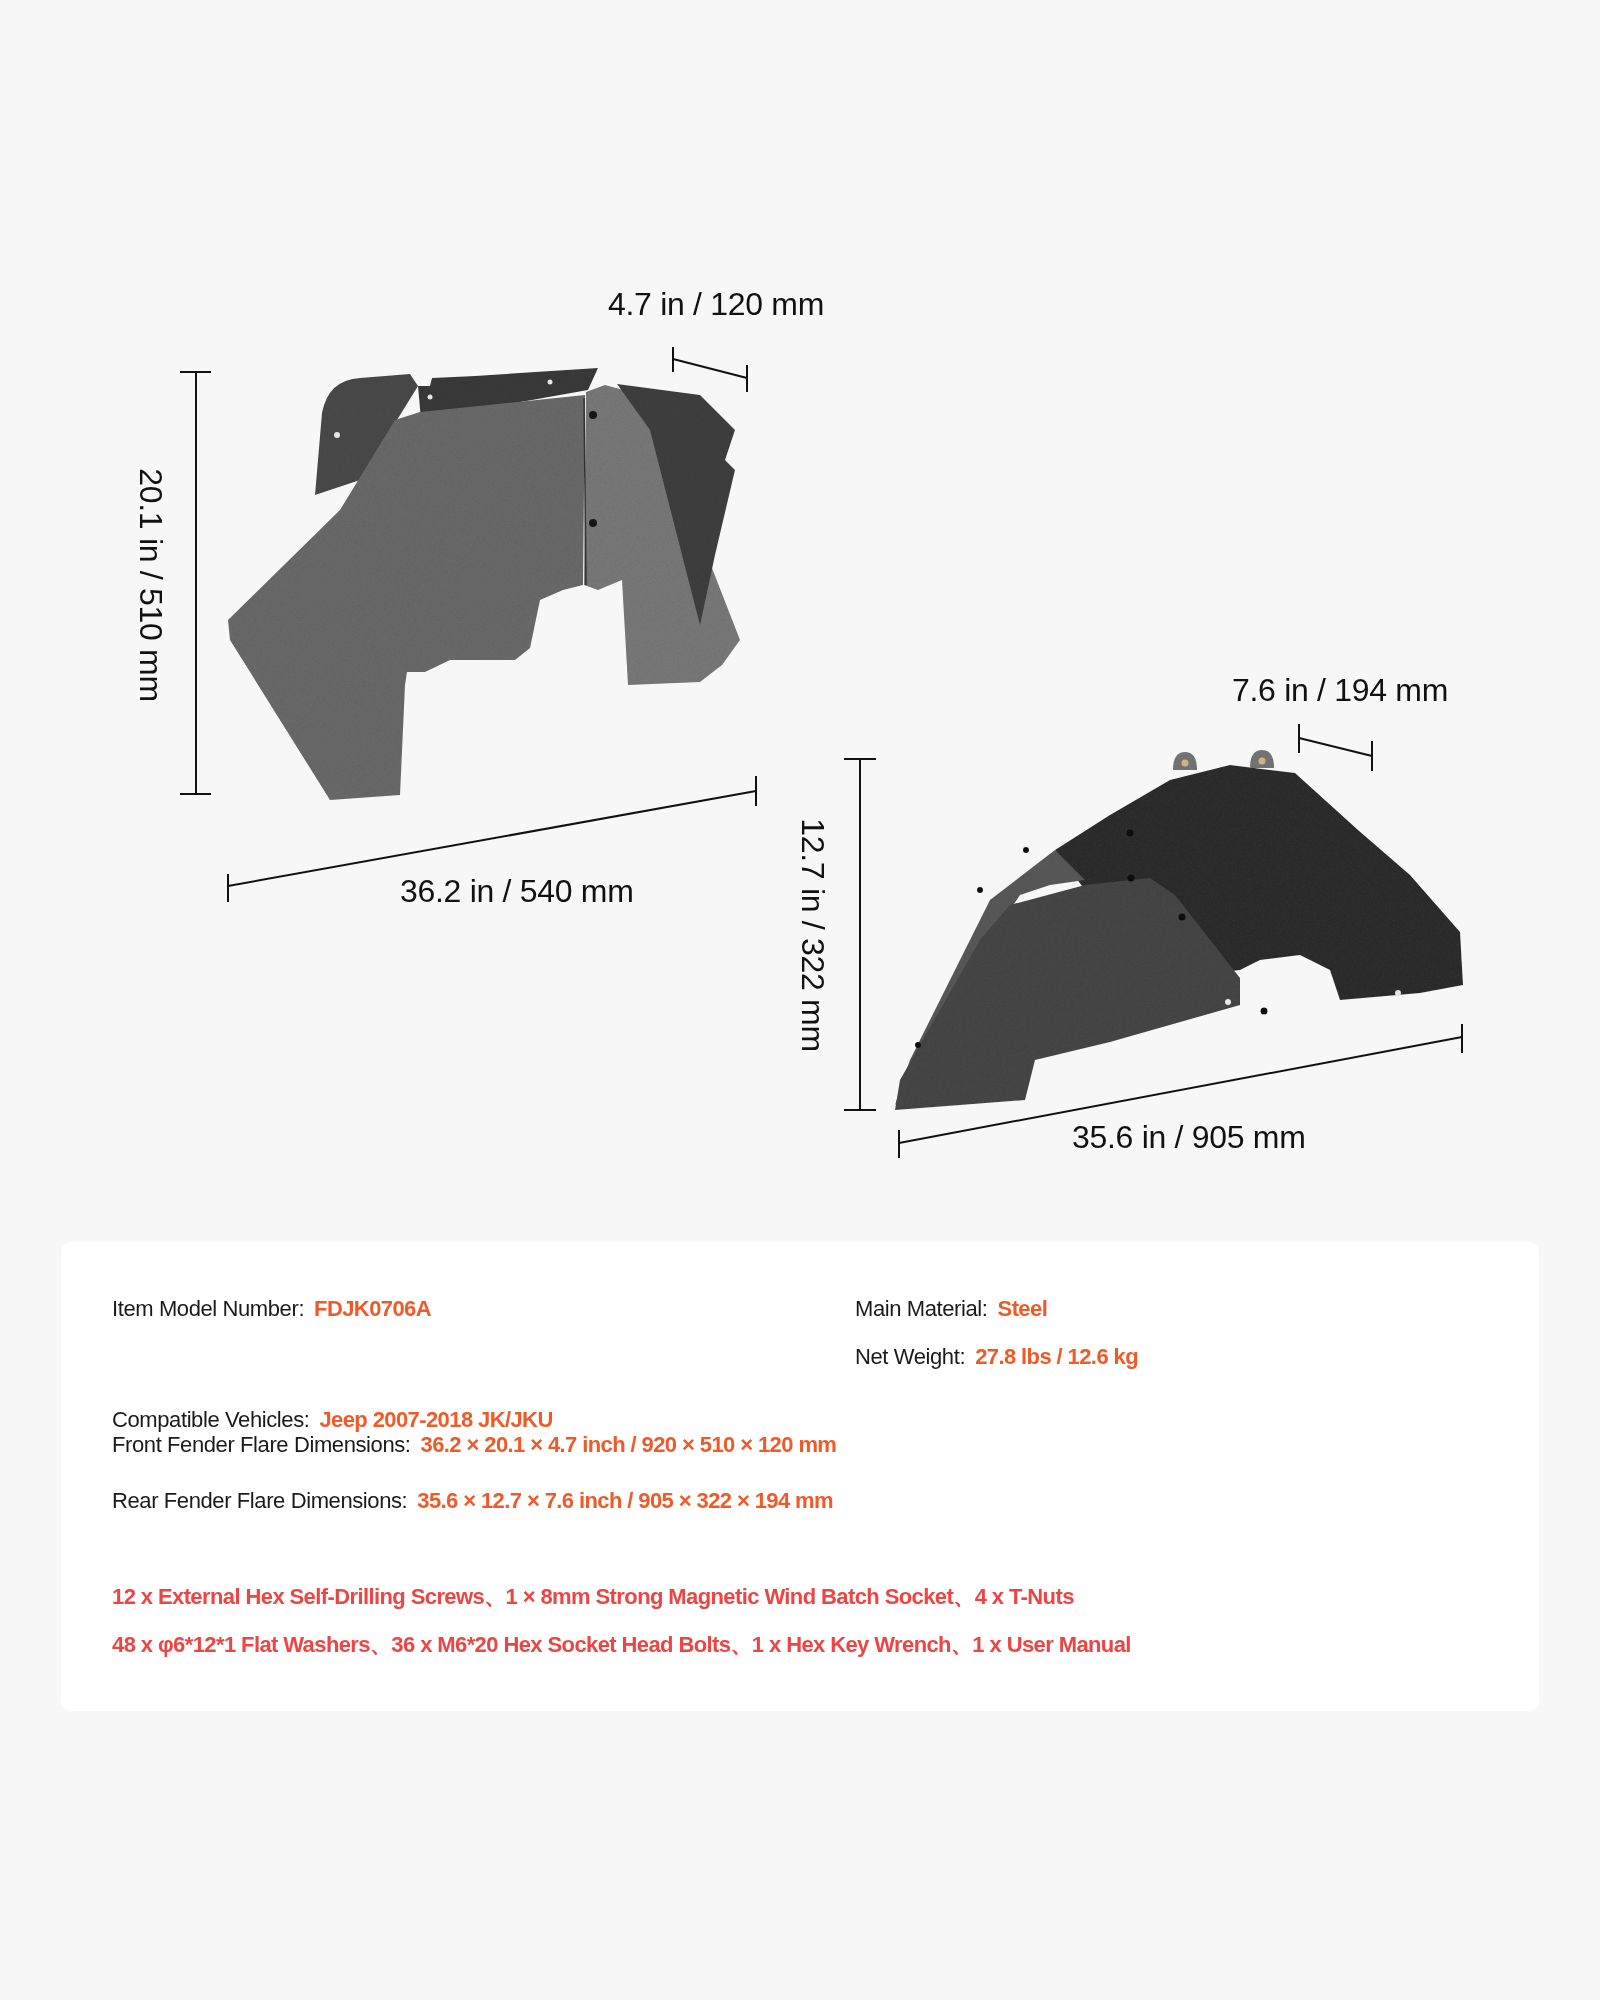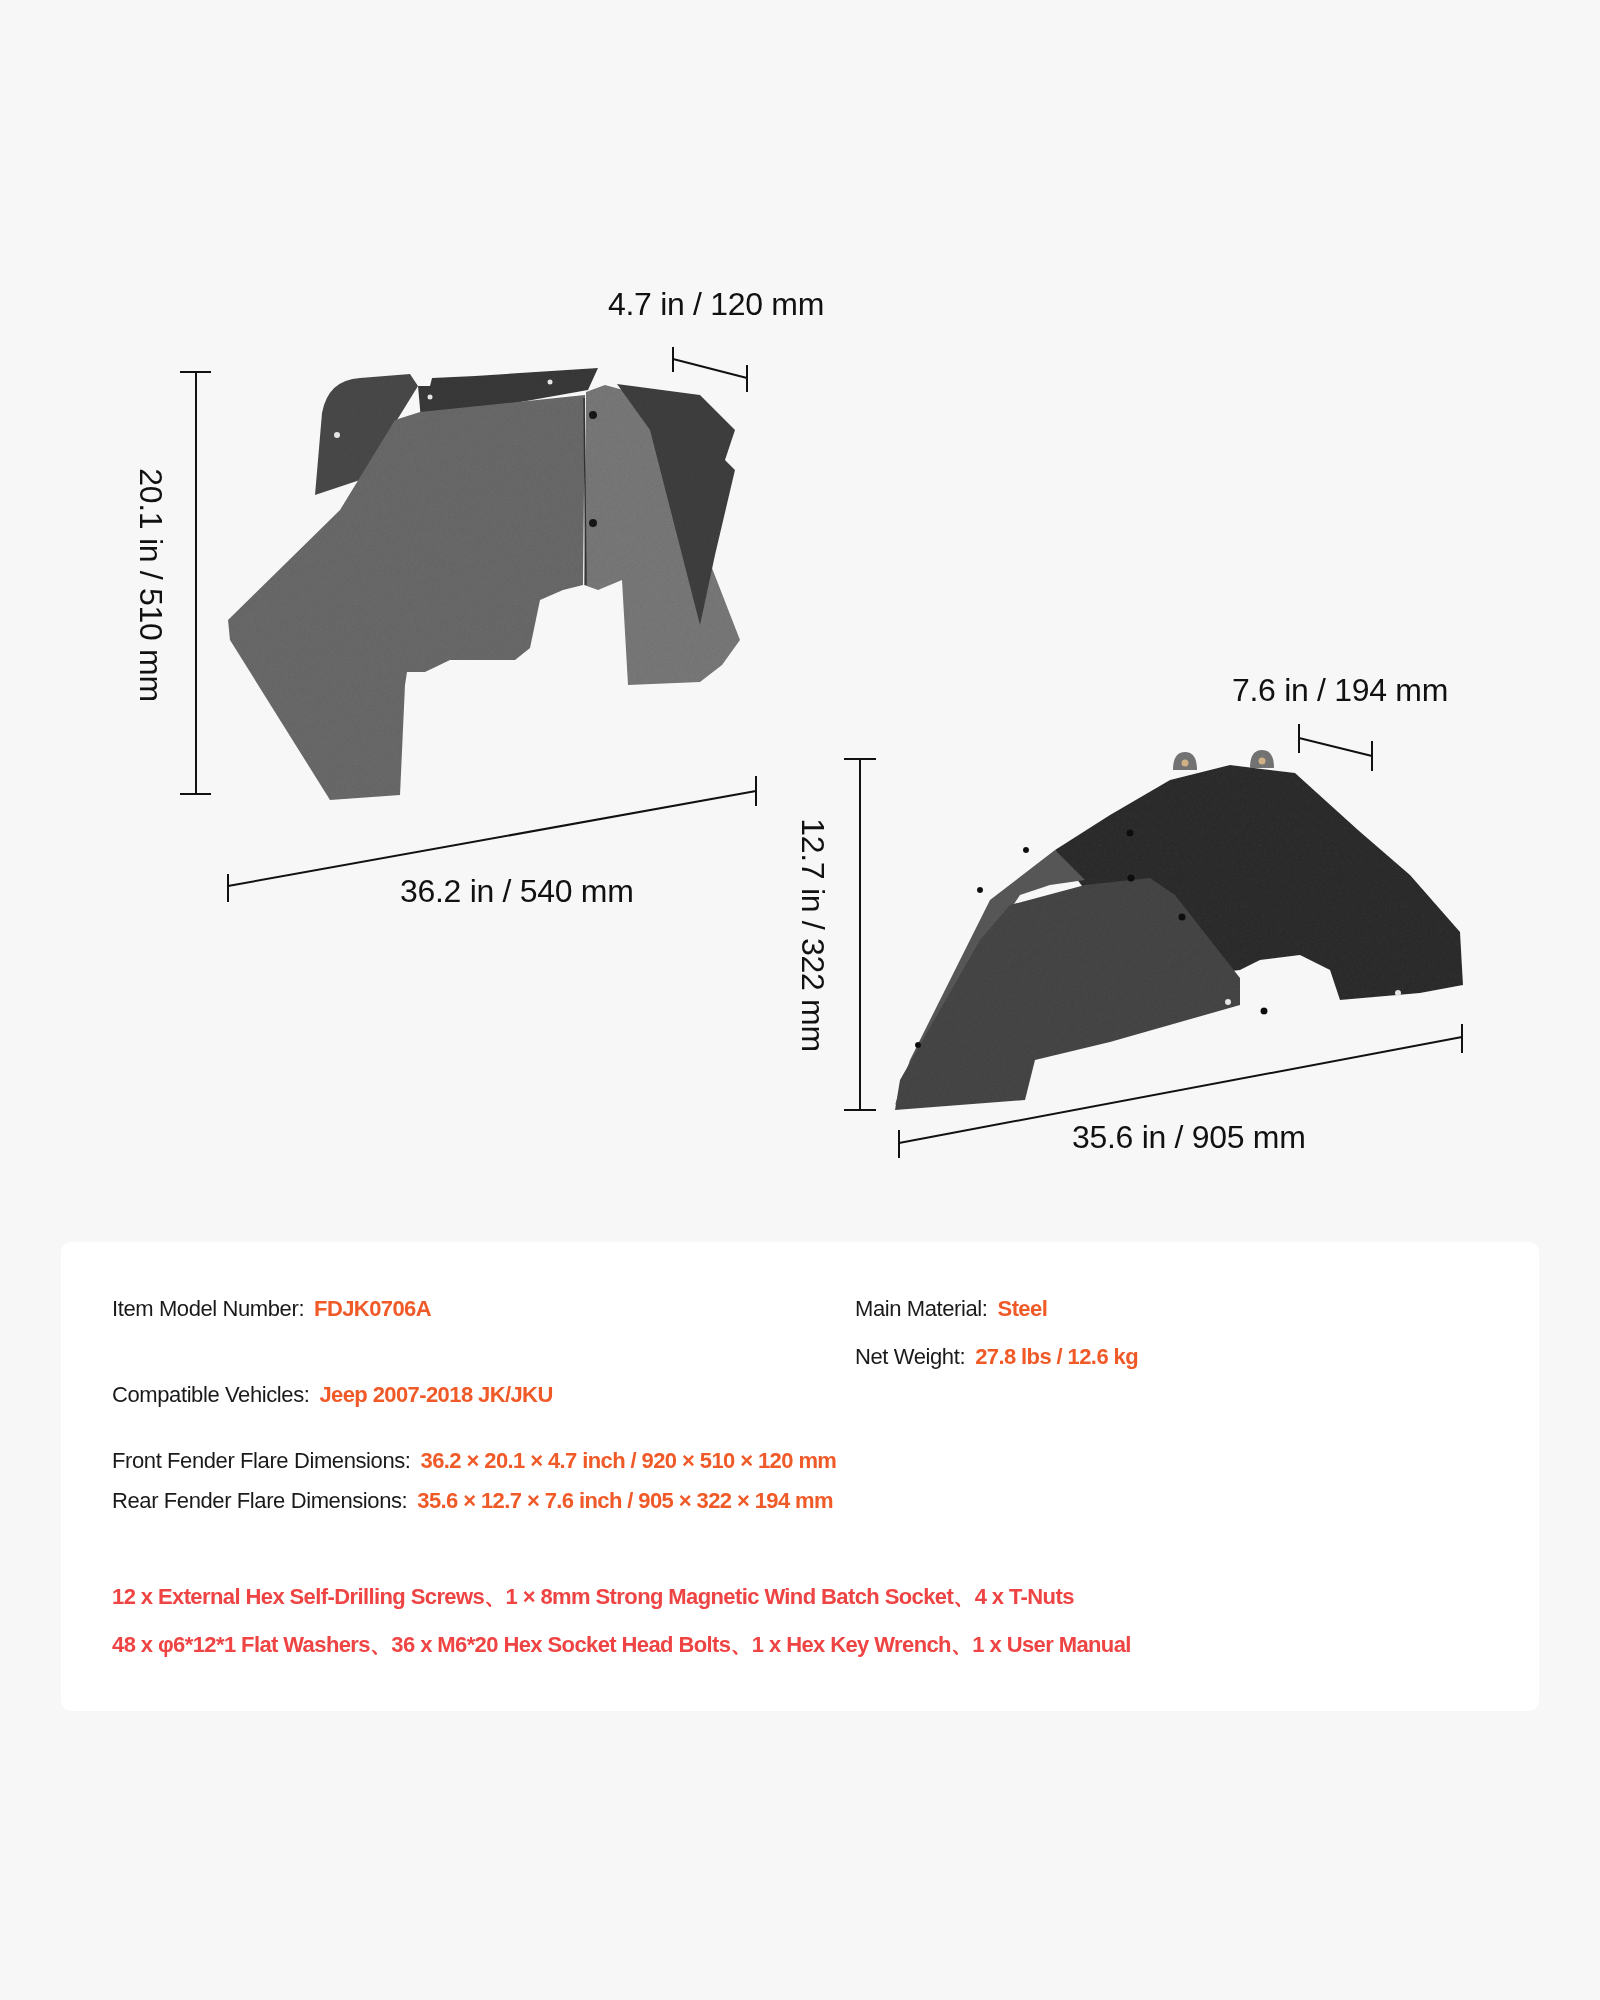--- a/index.html
+++ b/index.html
@@ -125,25 +125,25 @@
     <span class="lbl">Item Model Number:</span><span class="val">FDJK0706A</span>
   </div>
   <div class="row col2" style="top:50px;">
     <span class="lbl">Main Material:</span><span class="val">Steel</span>
   </div>
 
   <div class="row col2" style="top:98px;">
     <span class="lbl">Net Weight:</span><span class="val">27.8 lbs / 12.6 kg</span>
   </div>
 
-  <div class="row" style="top:136px;">
+  <div class="row" style="top:161px;">
     <span class="lbl">Compatible Vehicles:</span><span class="val">Jeep 2007-2018 JK/JKU</span>
   </div>
 
-  <div class="row" style="top:202px;">
+  <div class="row" style="top:186px;">
     <span class="lbl">Front Fender Flare Dimensions:</span><span class="val">36.2 × 20.1 × 4.7 inch / 920 × 510 × 120 mm</span>
   </div>
 
   <div class="row" style="top:242px;">
     <span class="lbl">Rear Fender Flare Dimensions:</span><span class="val">35.6 × 12.7 × 7.6 inch / 905 × 322 × 194 mm</span>
   </div>
 
   <div class="row" style="top:338px;">
     <span class="acc">12 x External Hex Self-Drilling Screws、1 × 8mm Strong Magnetic Wind Batch Socket、4 x T-Nuts</span>
   </div>

